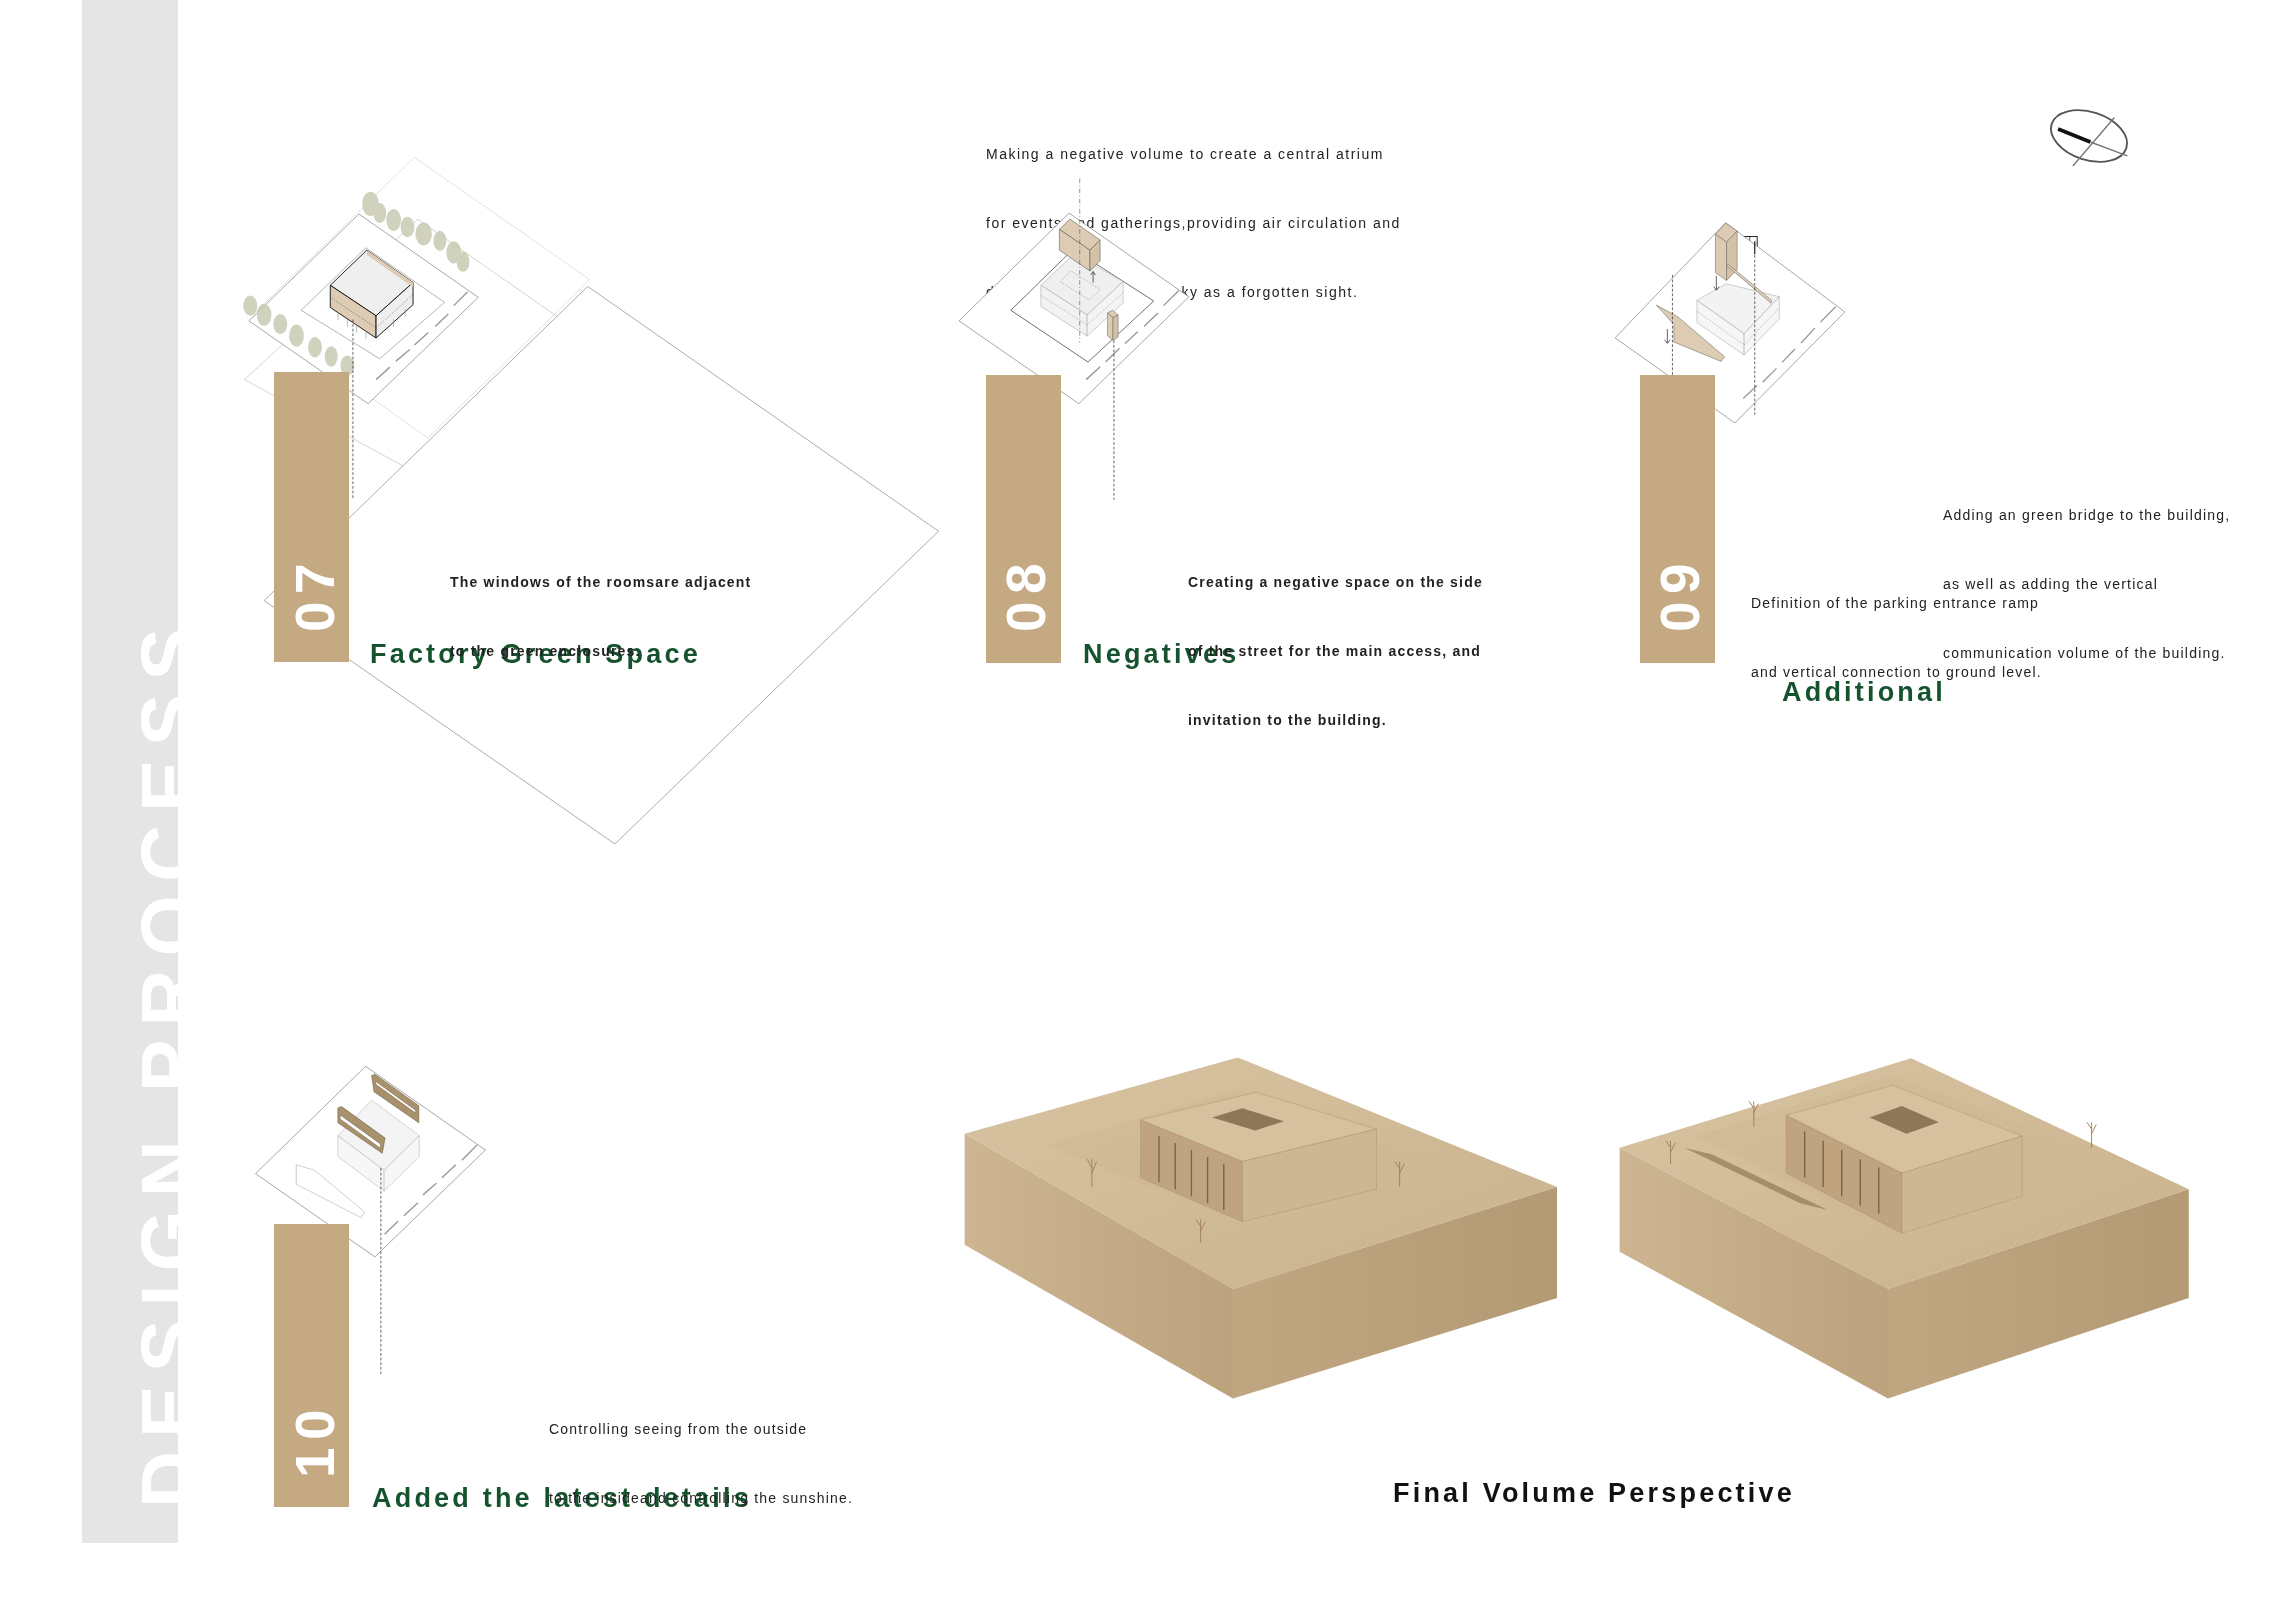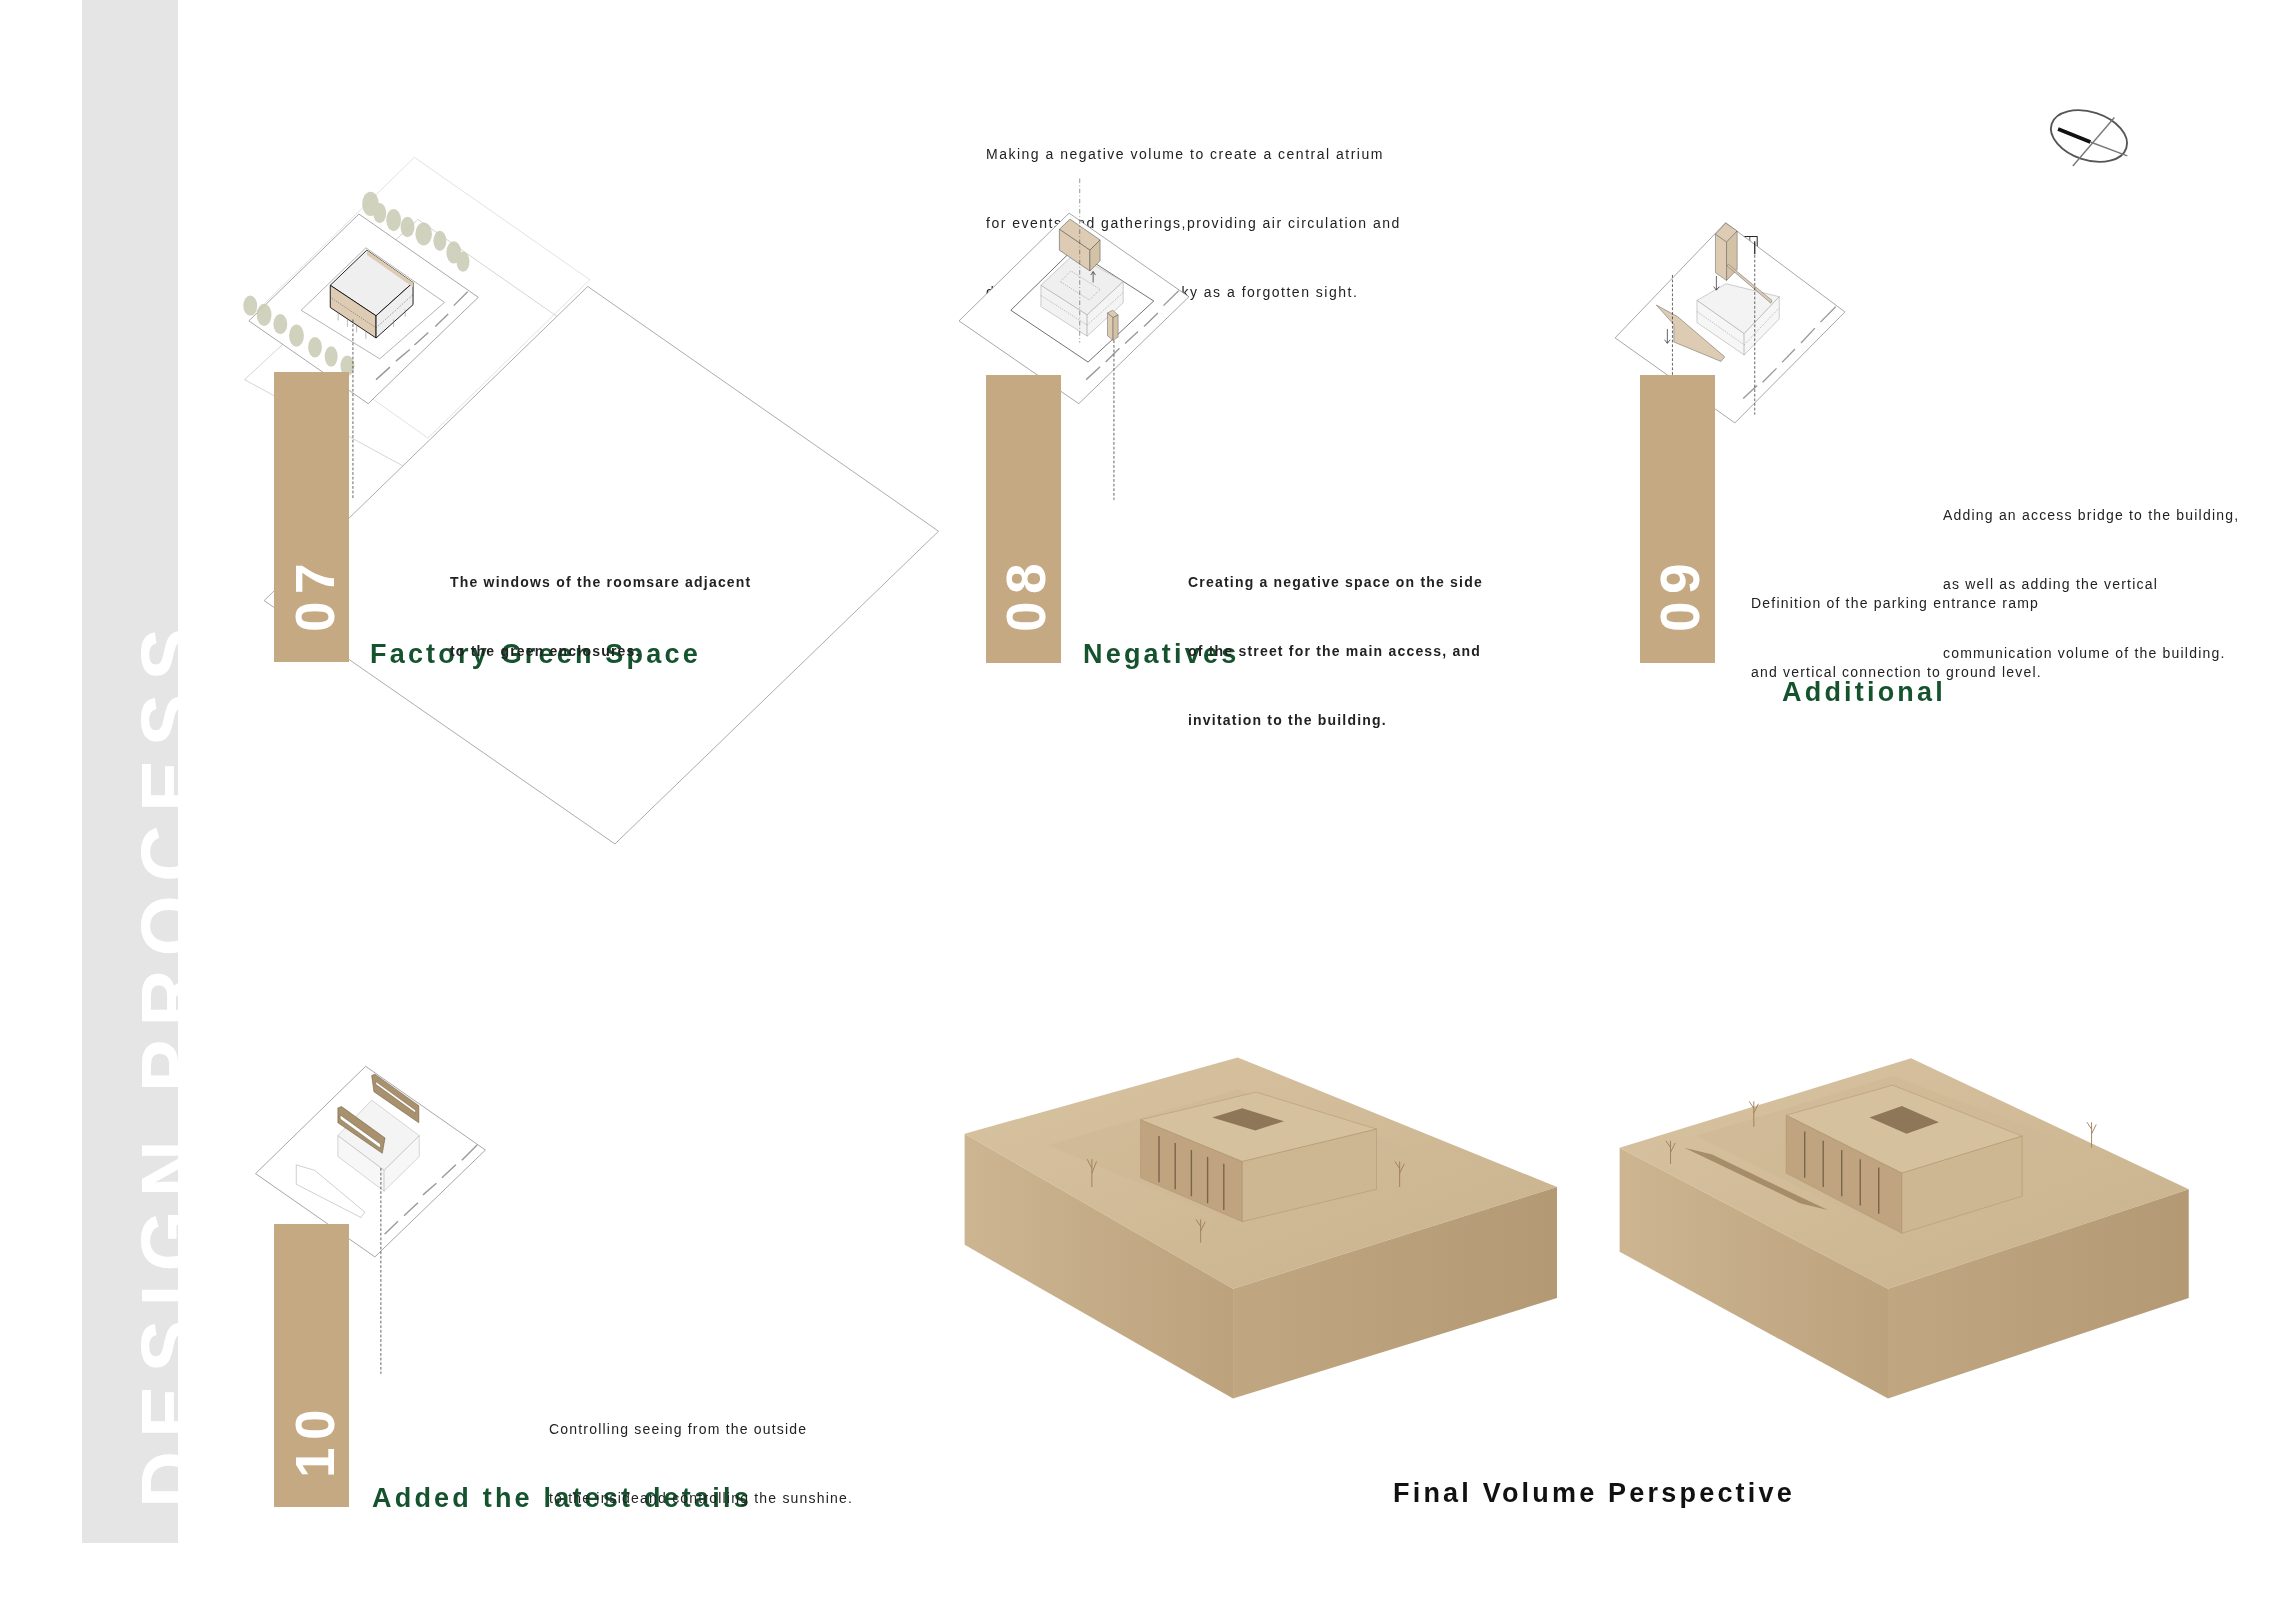--- a/index.html
+++ b/index.html
@@ -188,21 +188,21 @@
     <polyline points="224,178 230,186 236,178" fill="none" stroke="#222" stroke-width="1.5"></polyline>
     <line x1="124" y1="270" x2="124" y2="300" stroke="#222" stroke-width="1.5"></line>
     <polyline points="118,293 124,301 130,293" fill="none" stroke="#222" stroke-width="1.5"></polyline>
 
     <line x1="313" y1="80" x2="313" y2="108" stroke="#111" stroke-width="2.5"></line>
 
     <line x1="135" y1="153" x2="135" y2="650" stroke="#222" stroke-width="1.5" stroke-dasharray="6,4"></line>
     <line x1="313" y1="110" x2="313" y2="455" stroke="#222" stroke-width="1.5" stroke-dasharray="6,4"></line>
   </svg>
   <div class="note" style="left:1943px;top:458px;">
-    <div>Adding an access bridge to the building,</div>
+    <div>Adding an green bridge to the building,</div>
     <div>as well as adding the vertical</div>
     <div>communication volume of the building.</div>
   </div>
   <div class="num-bar" style="left:1640px;top:375px;width:75px;height:288px;"></div>
   <div class="num" style="left:1653px;top:632px;">09</div>
   <div class="step-title" style="left:1741px;top:677px;margin-left:41px;">Additional</div>
   <div class="note" style="left:1751px;top:546px;">
     <div>Definition of the parking entrance ramp</div>
     <div>and vertical connection to ground level.</div>
   </div>

